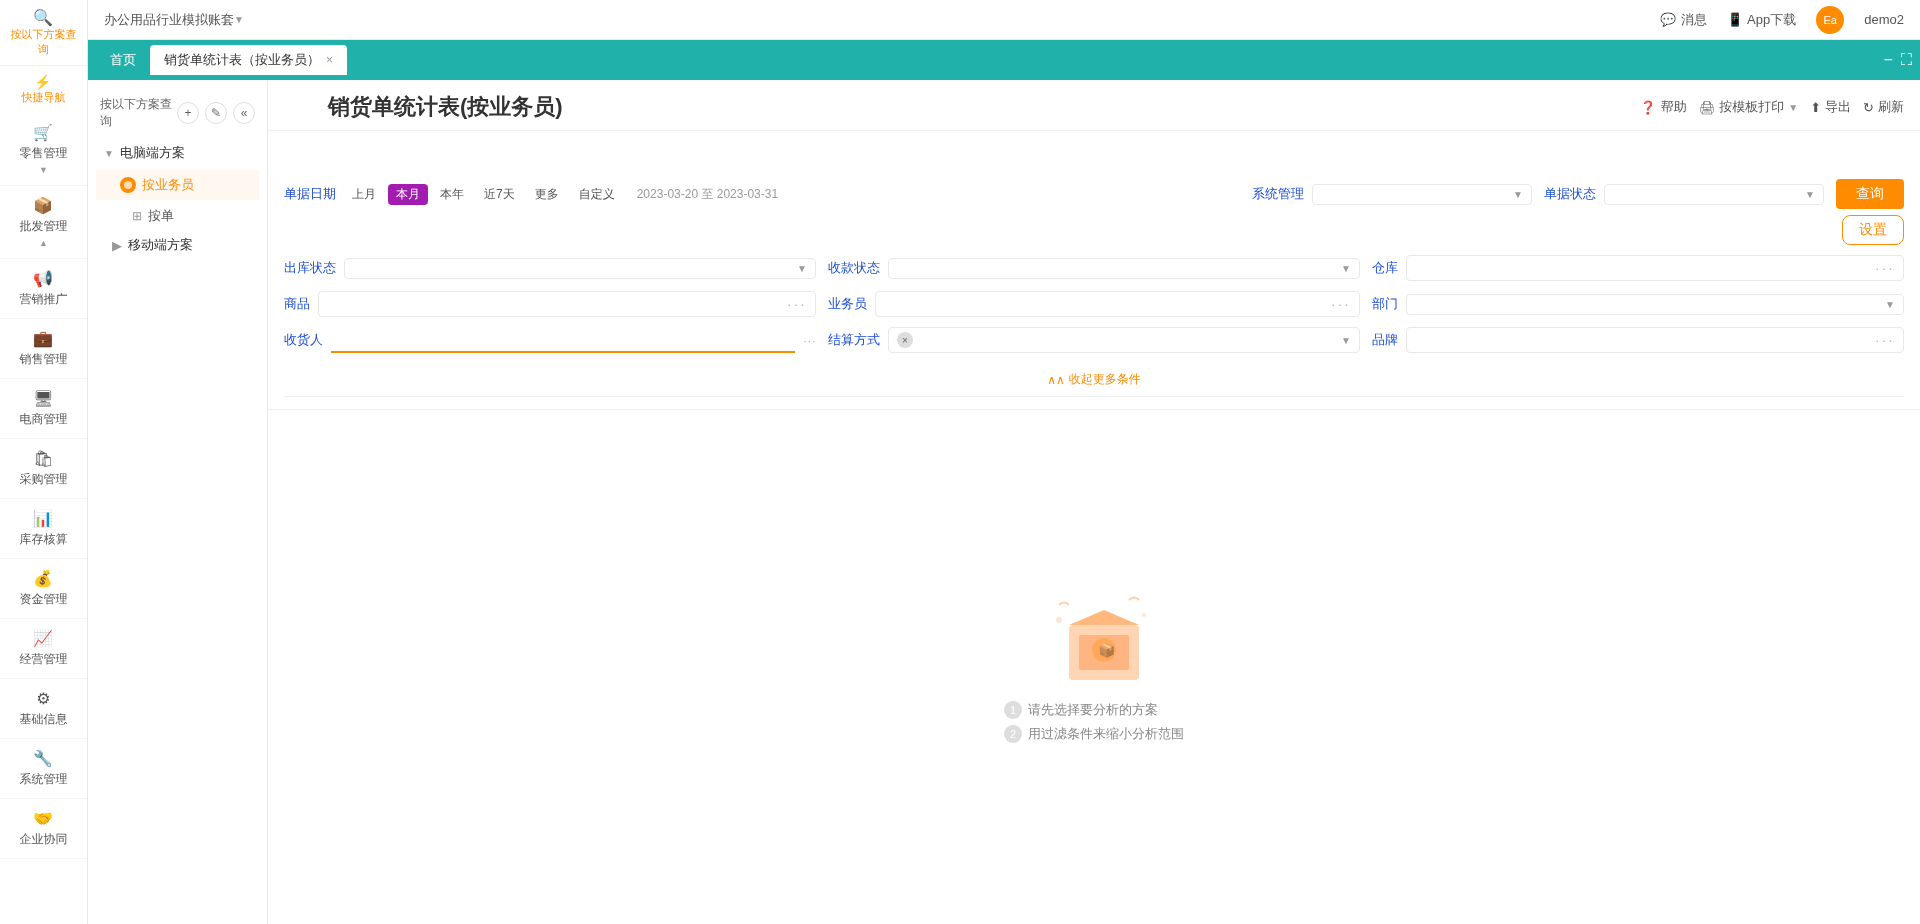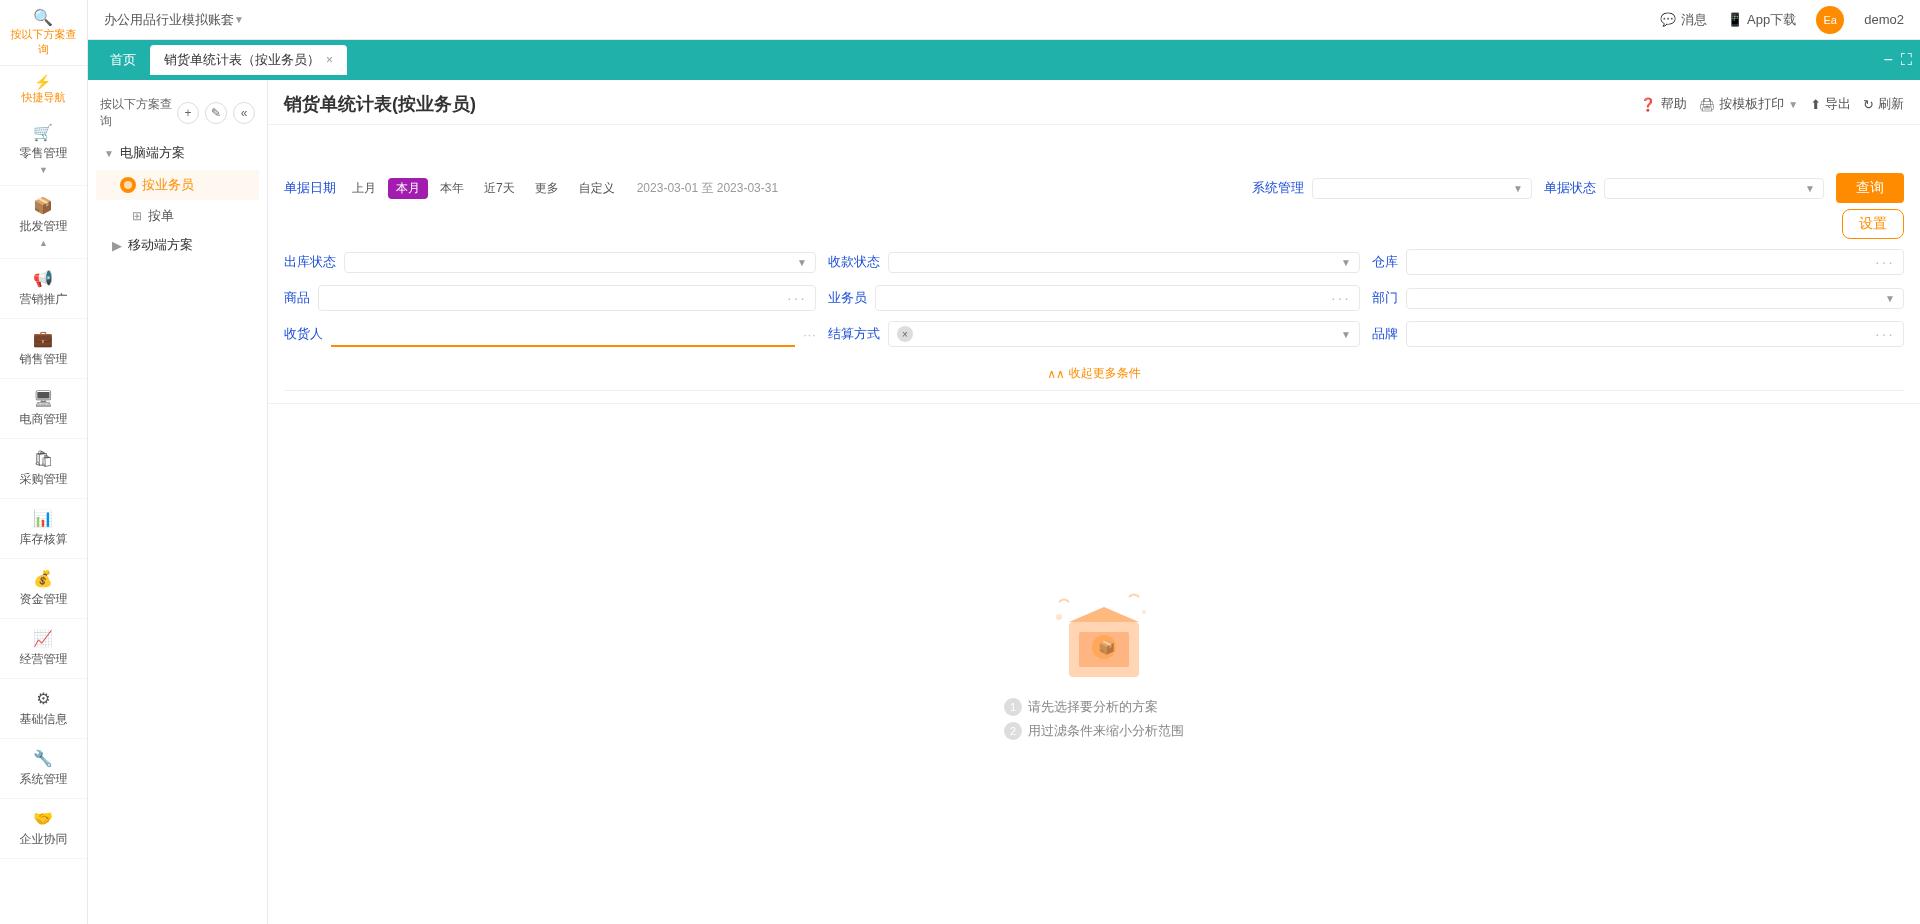--- a/index.html
+++ b/index.html
@@ -52,21 +52,21 @@
     .tree-child.active .dot { background: #ff8c00; }
     .dot { width: 16px; height: 16px; border-radius: 50%; background: #ccc; display: flex; align-items: center; justify-content: center; color: #fff; font-size: 9px; flex-shrink: 0; }
     .tree-subchild { display: flex; align-items: center; gap: 6px; padding: 5px 12px 5px 36px; font-size: 13px; cursor: pointer; color: #555; }
     .mobile-parent { display: flex; align-items: center; gap: 6px; padding: 6px 8px 6px 16px; font-size: 13px; color: #333; cursor: pointer; }
 
     
     .right-panel { flex: 1; background: #fff; display: flex; flex-direction: column; overflow: hidden; }
 
     
     .page-title-bar { display: flex; align-items: center; justify-content: space-between; padding: 12px 16px 8px; border-bottom: 1px solid #f0f0f0; flex-shrink: 0; }
-    .page-title { font-size: 18px; font-weight: 600; color: #333; }
+    .page-title { font-size: 22px; font-weight: 600; color: #333; margin-left: 44px; }
     .title-actions { display: flex; align-items: center; gap: 12px; }
     .title-action-btn { display: flex; align-items: center; gap: 4px; font-size: 13px; color: #555; cursor: pointer; }
 
     
     .filter-area { padding: 12px 16px; border-bottom: 1px solid #f0f0f0; flex-shrink: 0; }
     .filter-row { display: flex; align-items: center; gap: 12px; margin-bottom: 10px; flex-wrap: nowrap; }
     .filter-row:last-child { margin-bottom: 0; }
     .filter-item { display: flex; align-items: center; gap: 8px; flex: 1; min-width: 0; }
     .filter-label { font-size: 13px; color: #1d4ed8; white-space: nowrap; flex-shrink: 0; }
     .filter-input { flex: 1; border: none; border-bottom: 1px solid #ddd; padding: 4px 8px; font-size: 13px; color: #333; background: transparent; outline: none; min-width: 0; }
@@ -267,21 +267,21 @@
             <span class="filter-label">单据日期</span>
             <div class="filter-date-row">
               <div class="date-tabs">
                 <span class="date-tab">上月</span>
                 <span class="date-tab active">本月</span>
                 <span class="date-tab">本年</span>
                 <span class="date-tab">近7天</span>
                 <span class="date-tab">更多</span>
                 <span class="date-tab">自定义</span>
               </div>
-              <span class="date-range">2023-03-01 至 2023-03-31</span>
+              <span class="date-range">2023-03-20 至 2023-03-31</span>
             </div>
           </div>
           <div class="filter-item" style="max-width:280px;">
             <span class="filter-label">系统管理</span>
             <div class="filter-select">
               <span></span>
               <span class="arrow">▼</span>
             </div>
           </div>
           <div class="filter-item" style="max-width:280px;">

